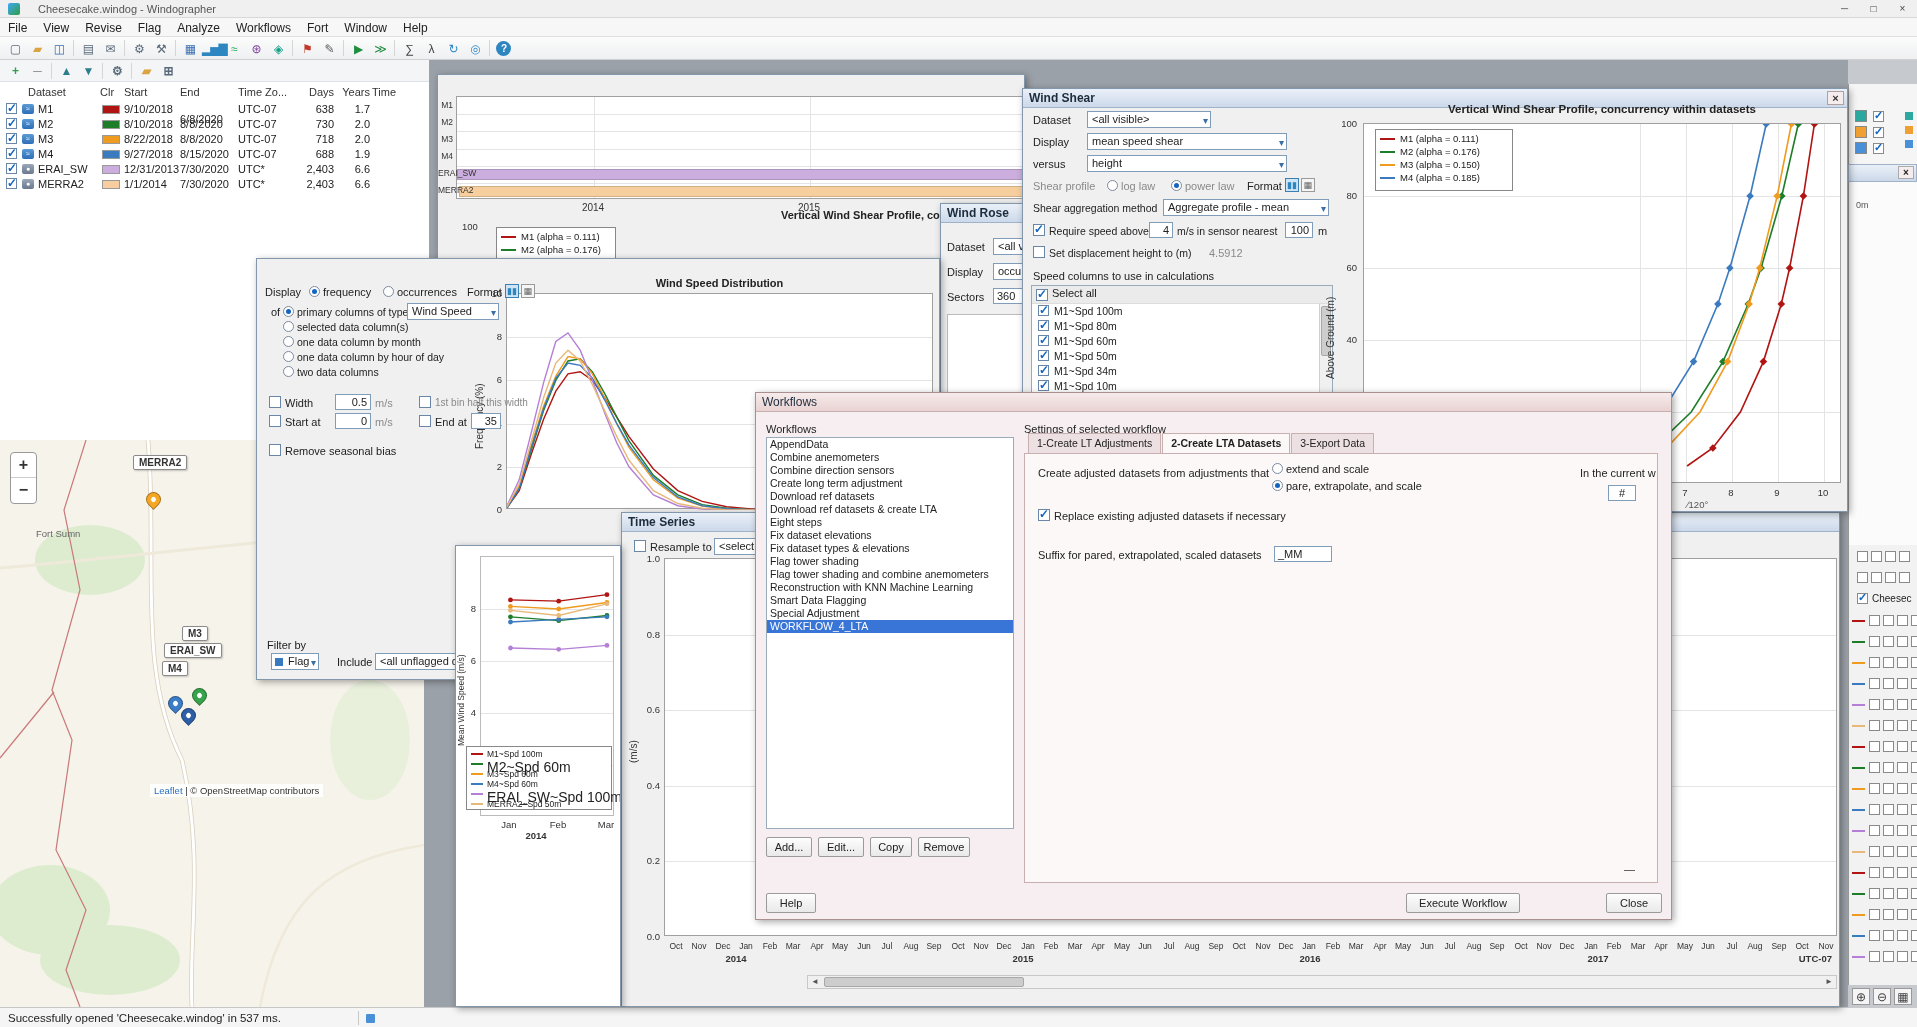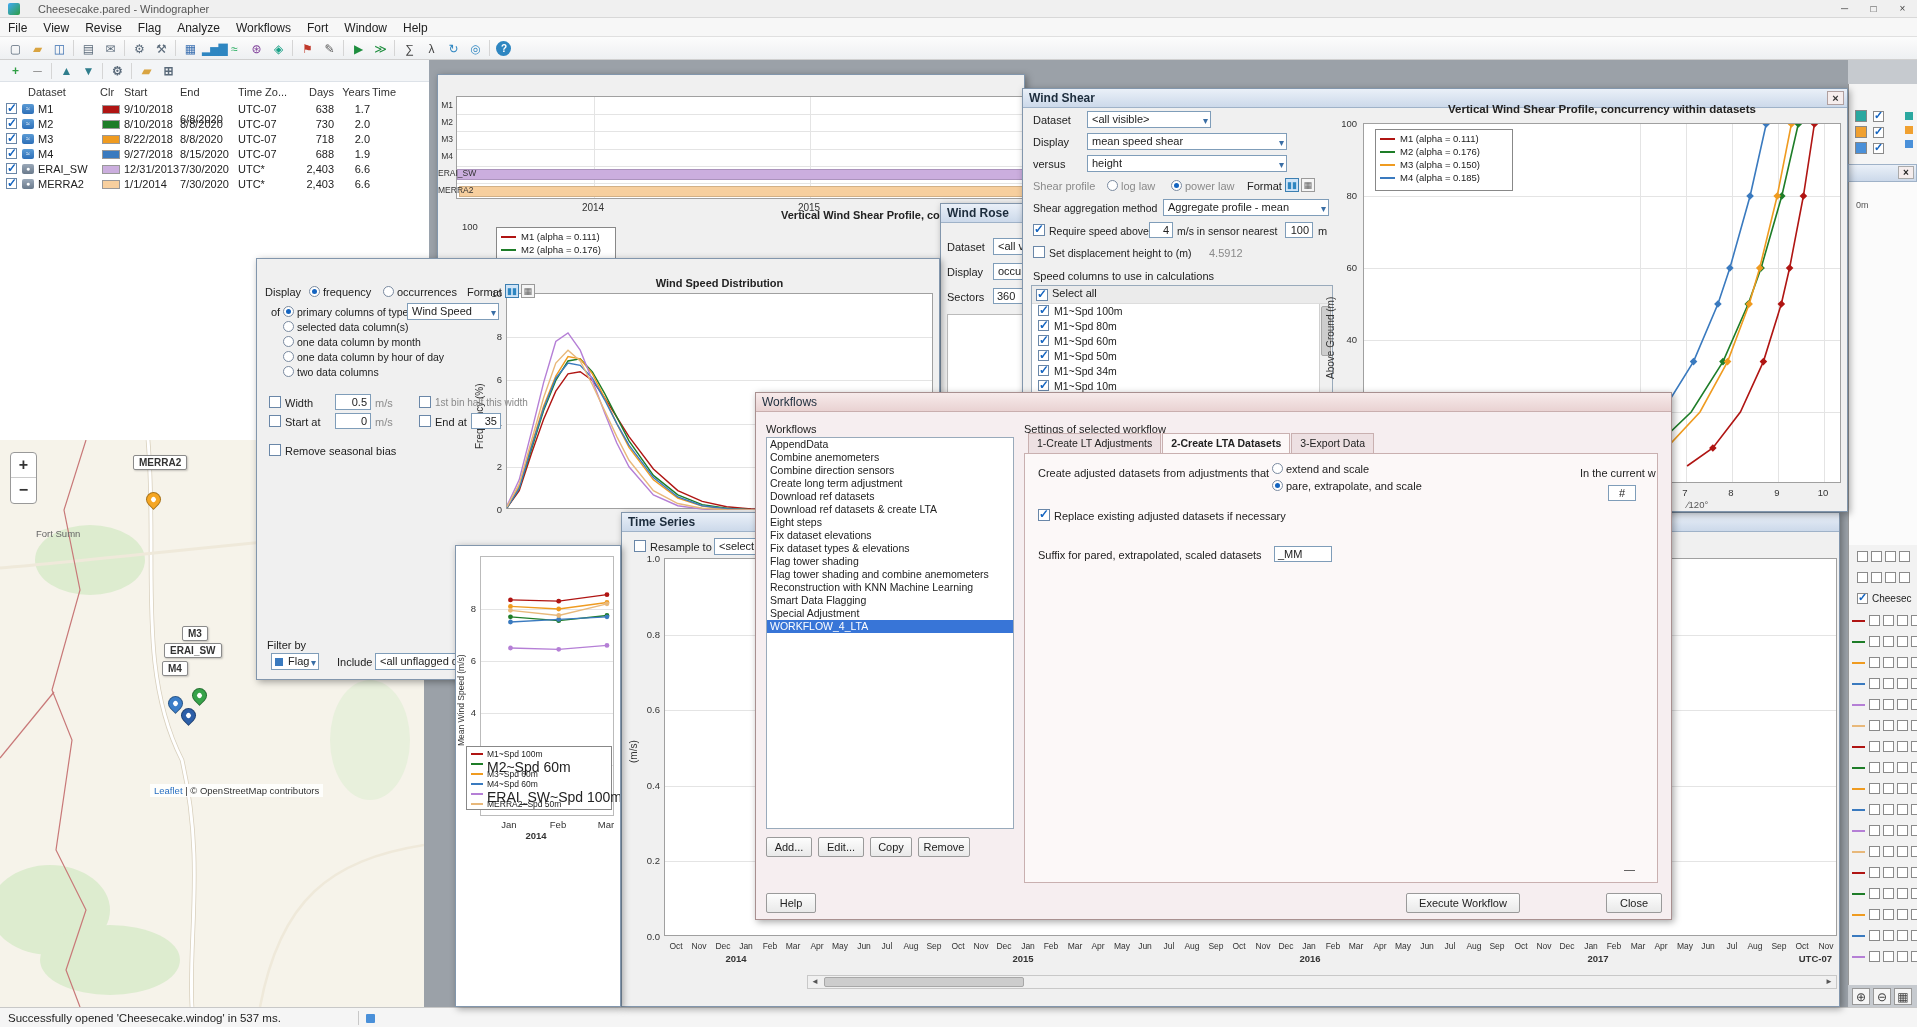--- a/index.html
+++ b/index.html
@@ -68,21 +68,21 @@
   .fmtbtn { position:absolute; width:14px; height:14px; border:1px solid #9a9a9a; background:#f5f5f5; font-size:9px; line-height:13px; text-align:center; cursor:pointer; }
   .fmtbtn.on { border-color:#3c7fb1; background:#cfe4f7; }
   .scroll-v { position:absolute; width:13px; background:#f0f0f0; border-left:1px solid #d0d0d0; }
   .thumb { position:absolute; background:#cdcdcd; border:1px solid #a8a8a8; border-radius:2px; }
 </style>
 </head>
 <body>
 
 <div id="titlebar">
   <div id="appicon"></div>
-  <div class="ttl">Cheesecake.pared - Windographer</div>
+  <div class="ttl">Cheesecake.windog - Windographer</div>
   <div class="wbtn" style="left:1830px">─</div>
   <div class="wbtn" style="left:1859px">□</div>
   <div class="wbtn" style="left:1888px">×</div>
 </div>
 <div id="menubar">
     <div class="menu">File</div>
     <div class="menu">View</div>
     <div class="menu">Revise</div>
     <div class="menu">Flag</div>
     <div class="menu">Analyze</div>

